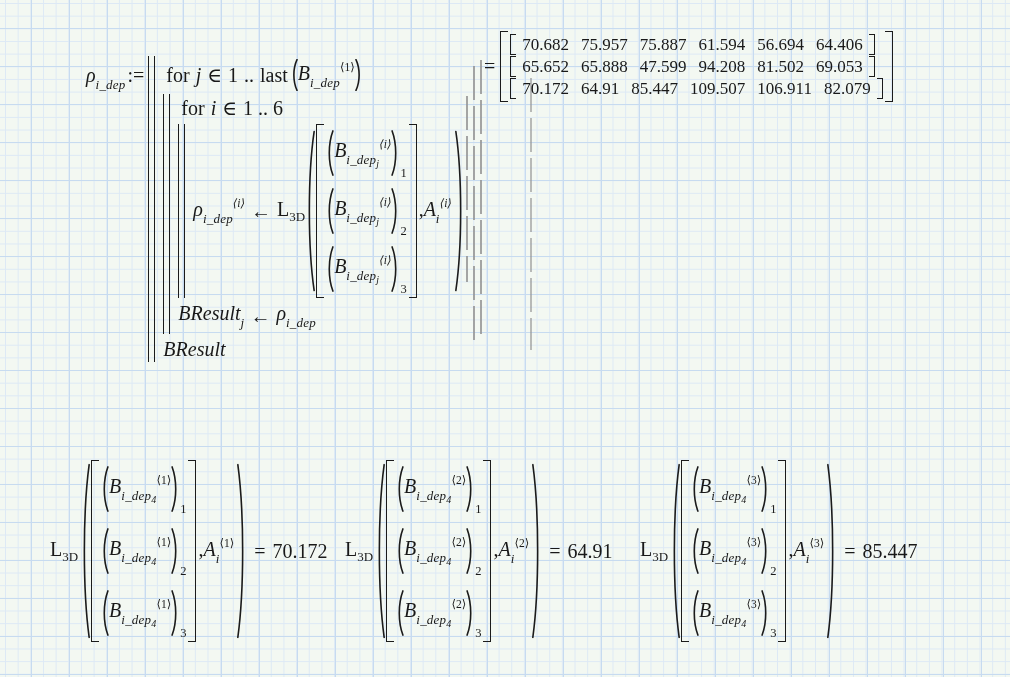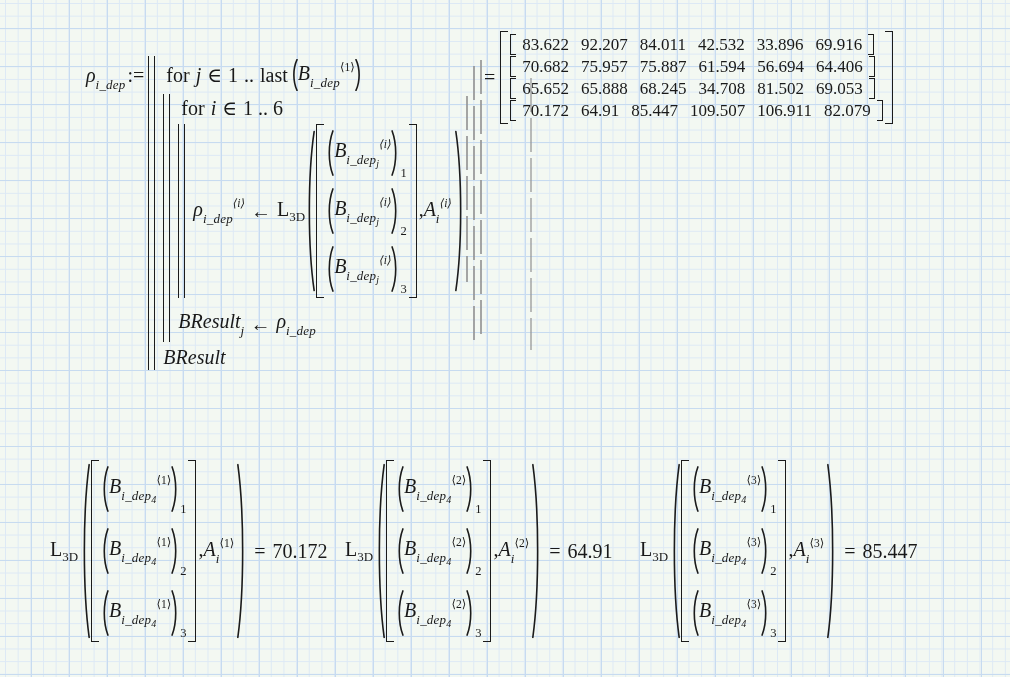--- a/index.html
+++ b/index.html
@@ -135,21 +135,21 @@
                 </svg>
                 <span class="atom"><span class="kw">,</span><span class="it">A</span><span class="vsub">i</span><span class="vsup it">⟨i⟩</span></span>
               </span>
 
               <svg class="par" width="11" height="164" viewBox="0 0 12 100" preserveAspectRatio="none">
                   <path d="M2,1.5 C9,28 9,72 2,98.5"></path>
                 </svg>
             </div>
           </div>
 
-          <div class="row" style="height:36px;margin-top:8px;">
+          <div class="row" style="height:36px;">
             <span class="atom"><span class="it">BResult</span><span class="vsub">j</span></span>
             <span class="kw" style="margin:0 6px;">←</span>
             <span class="atom"><span class="it">ρ</span><span class="vsub">i_dep</span></span>
           </div>
         </div>
       </div>
 
       <div class="row" style="height:26px;margin-top:2px;">
         <span class="it">BResult</span>
       </div>
@@ -158,46 +158,36 @@
 
   <div class="guide" style="left:466px;top:96px;height:186px;"></div>
   <div class="guide" style="left:473px;top:66px;height:280px;"></div>
   <div class="guide" style="left:480px;top:60px;height:276px;"></div>
   <div class="guide" style="left:530px;top:78px;height:272px;opacity:.75;"></div>
 
   <div class="row mat" style="position:absolute;left:484px;top:31px;">
     <span class="m" style="margin-right:5px;">=</span>
     <div class="bl"></div>
     <div class="col" style="align-items:flex-start;padding:3px 2px;gap:1px;">
-      <div class="mrow">
-        <div class="bl sm"></div>
-        <span class="cell">83.622</span>
-          <span class="cell">92.207</span>
-          <span class="cell">84.011</span>
-          <span class="cell">42.532</span>
-          <span class="cell">33.896</span>
-          <span class="cell">69.916</span>
-        <div class="br sm"></div>
-      </div>
       <div class="mrow">
         <div class="bl sm"></div>
         <span class="cell">70.682</span>
           <span class="cell">75.957</span>
           <span class="cell">75.887</span>
           <span class="cell">61.594</span>
           <span class="cell">56.694</span>
           <span class="cell">64.406</span>
         <div class="br sm"></div>
       </div>
       <div class="mrow">
         <div class="bl sm"></div>
         <span class="cell">65.652</span>
           <span class="cell">65.888</span>
-          <span class="cell">68.245</span>
-          <span class="cell">34.708</span>
+          <span class="cell">47.599</span>
+          <span class="cell">94.208</span>
           <span class="cell">81.502</span>
           <span class="cell">69.053</span>
         <div class="br sm"></div>
       </div>
       <div class="mrow">
         <div class="bl sm"></div>
         <span class="cell">70.172</span>
           <span class="cell">64.91</span>
           <span class="cell">85.447</span>
           <span class="cell">109.507</span>

